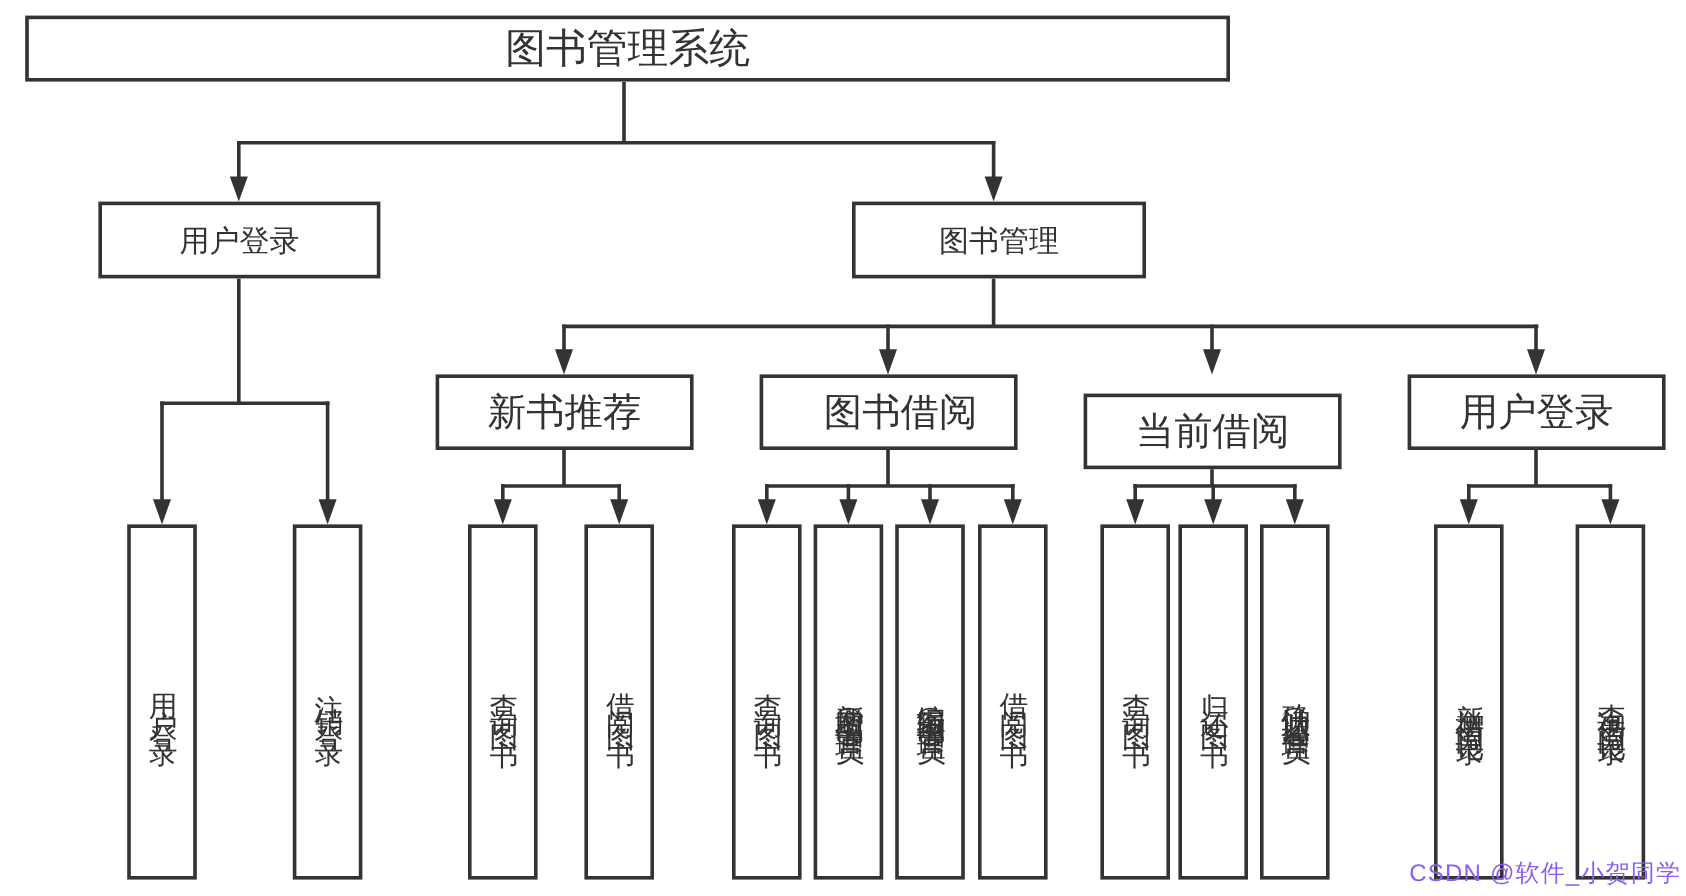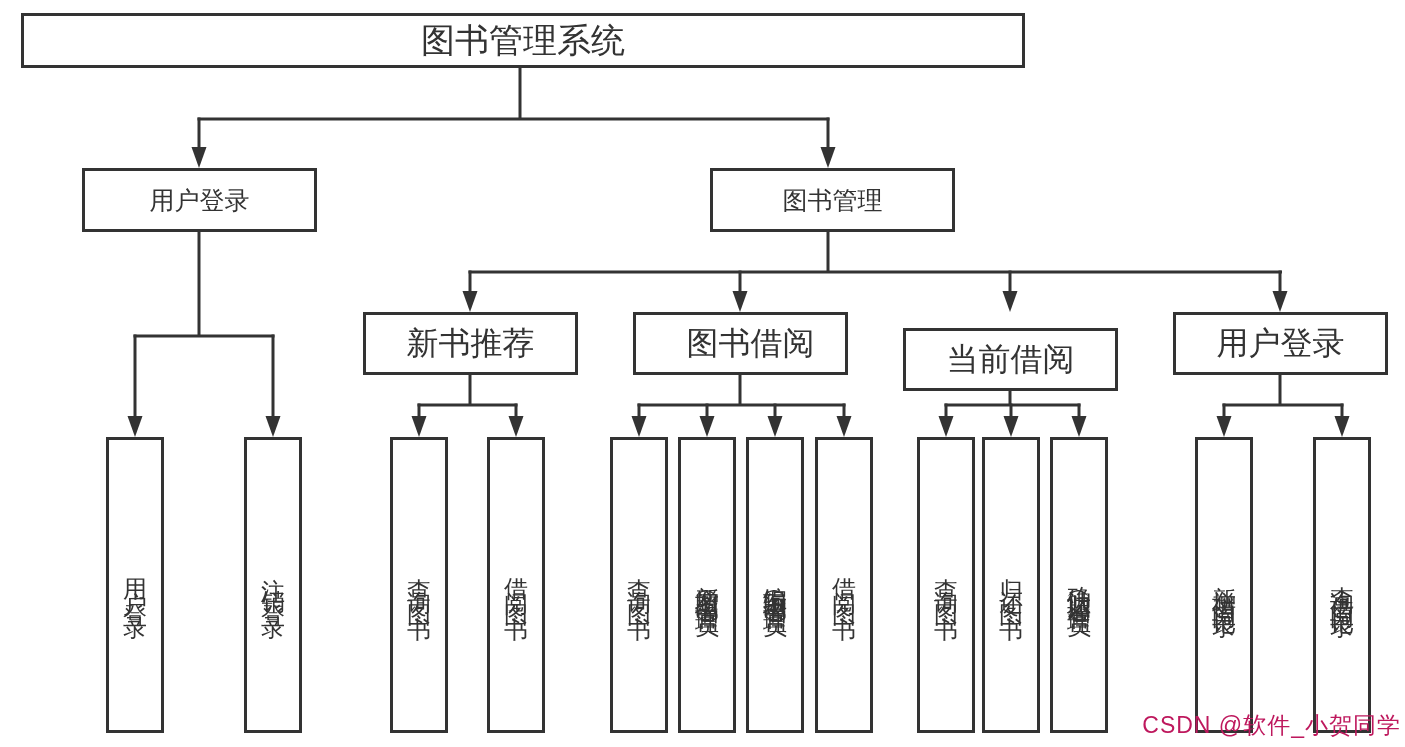--- a/index.html
+++ b/index.html
@@ -40,22 +40,22 @@
   .ls-wide  .vtext { letter-spacing: 13px; }  
   .ls-mid   .vtext { letter-spacing: 6px; }   
   .ls-tight .vtext { letter-spacing: 4px; }   
 
   .node-label { pointer-events: none; }
 
   .watermark {
     position: absolute;
     right: 4px;
     bottom: 6px;
-    font-size: 23px;
-    color: #be185d;
+    font-size: 20px;
+    color: #8b5cf6;
     z-index: 5;
     letter-spacing: 1px;
   }
 </style>
 </head>
 <body>
 
 <div class="canvas">
 
   <svg class="wires" width="1405" height="747">

